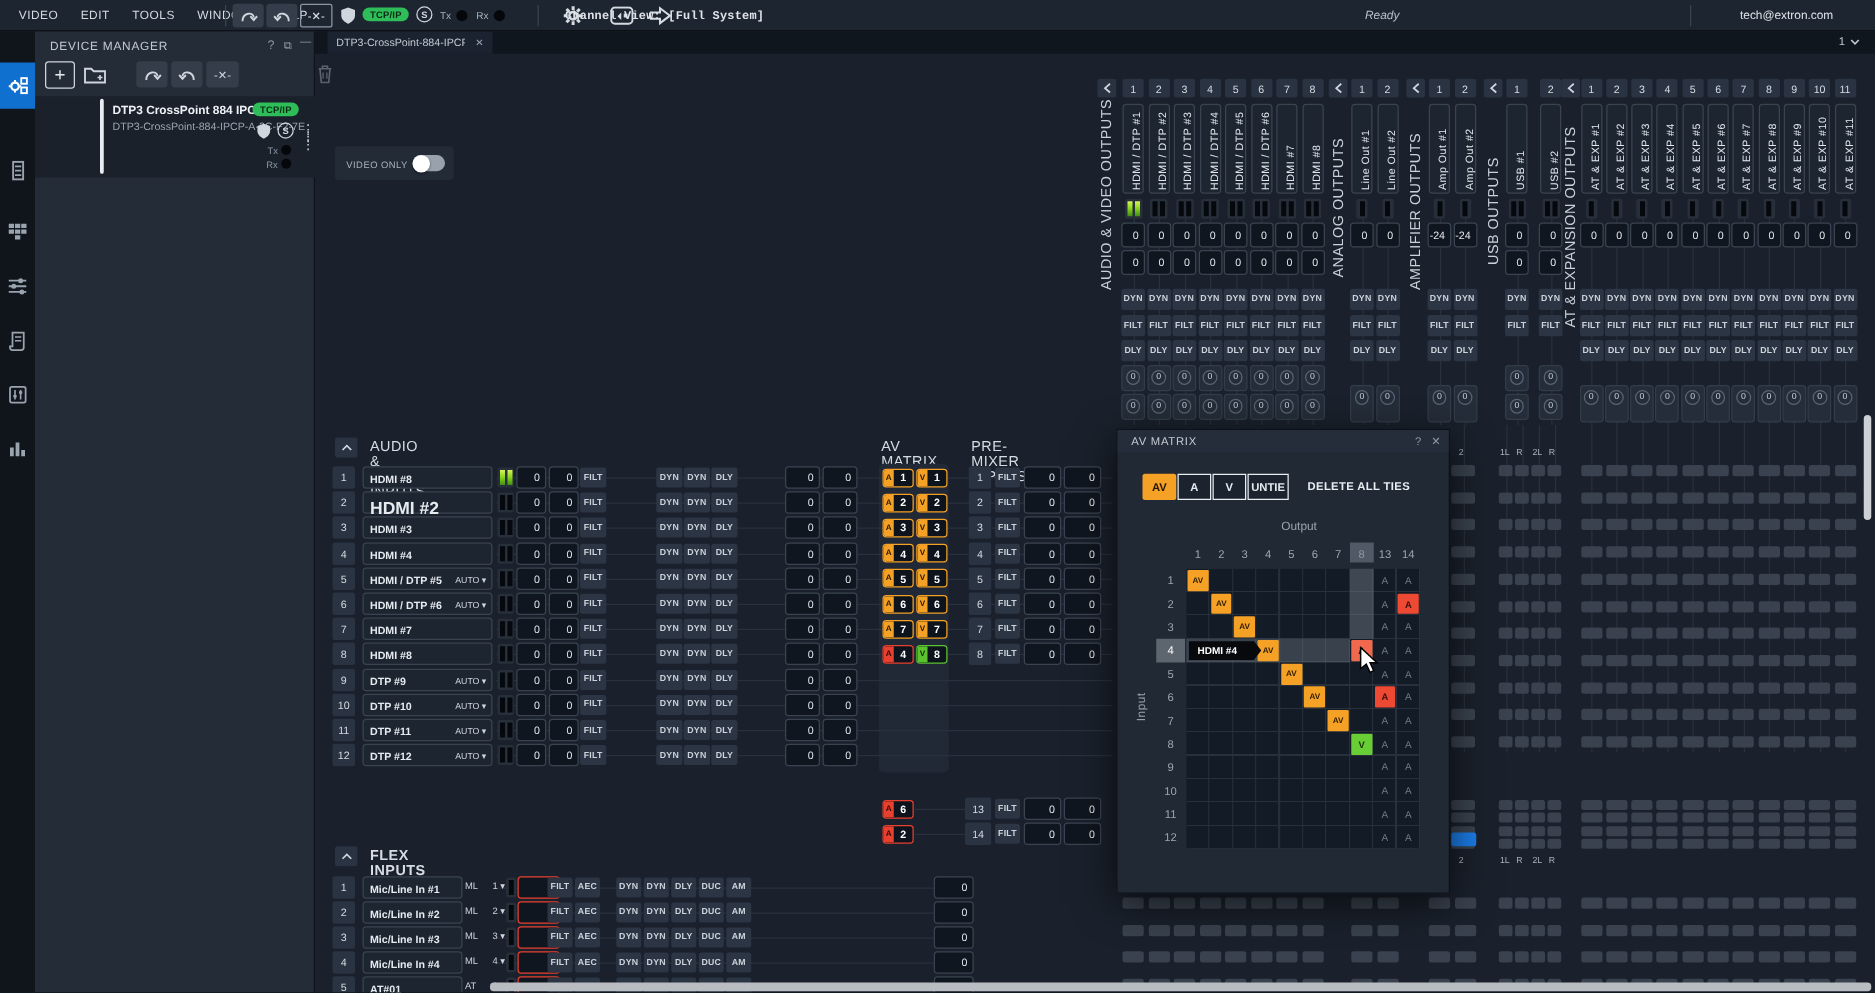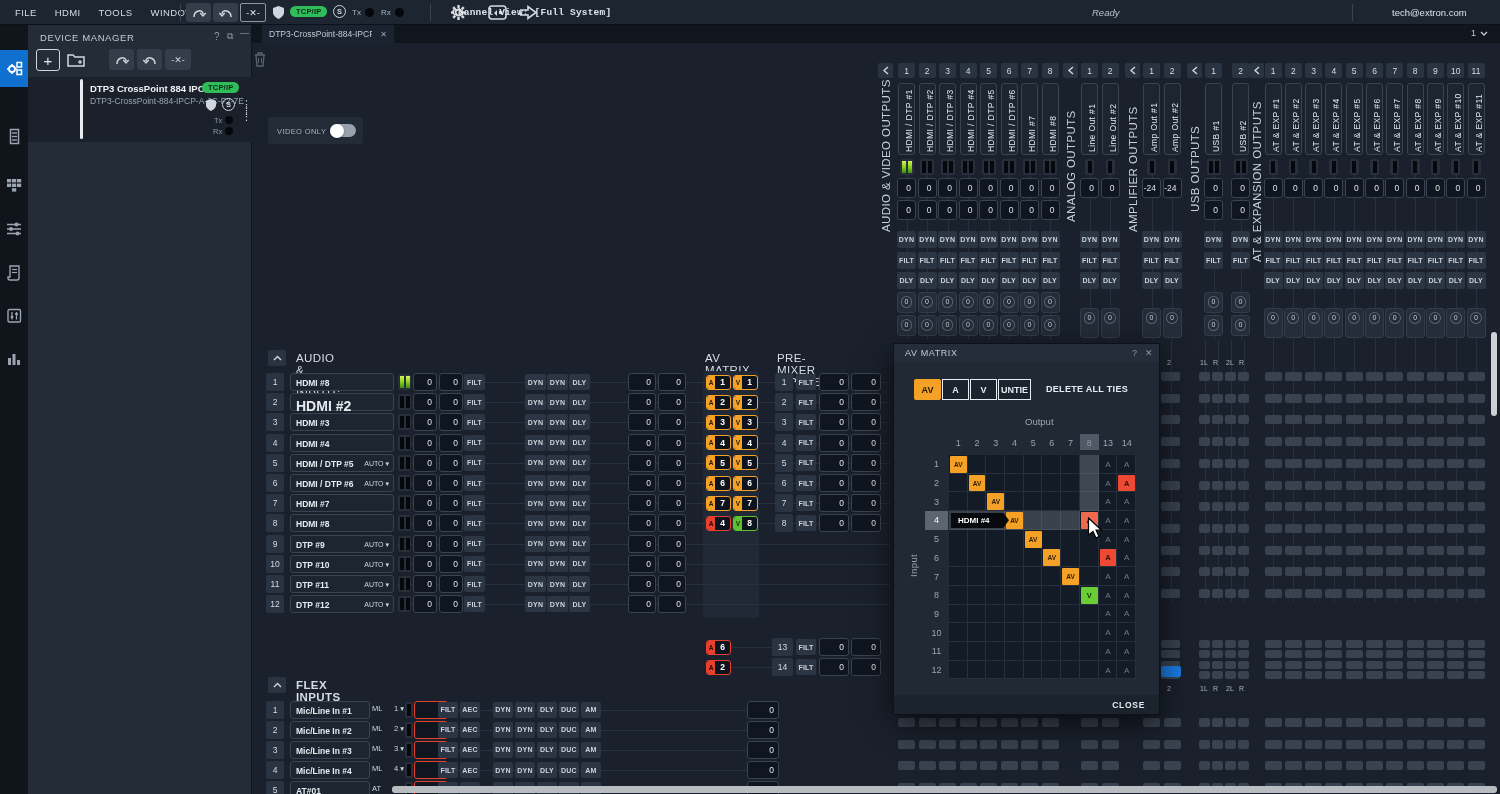--- a/index.html
+++ b/index.html
@@ -47,21 +47,21 @@
   .tie.hov{background:#f0694e;}
   .ahint{color:#6f7a87;font-size:8px;display:flex;align-items:center;justify-content:center;}
   .dimtxt{color:#9aa5b1;}
 </style>
 </head>
 <body>
 
 <div id="root">
 
   <div class="abs" id="menubar">
-    <div class="abs" id="menus" style="left:6px;top:0;"><span class="menu-item">FILE</span><span class="menu-item">HDMI</span><span class="menu-item">TOOLS</span><span class="menu-item">WINDOW</span><span class="menu-item">HELP</span></div>
+    <div class="abs" id="menus" style="left:6px;top:0;"><span class="menu-item">VIDEO</span><span class="menu-item">EDIT</span><span class="menu-item">TOOLS</span><span class="menu-item">WINDOW</span><span class="menu-item">HELP</span></div>
     <div class="abs sep" style="left:180px;top:4px;height:17px;"></div>
     <div class="abs tbtn" style="left:186px;top:3px;width:25px;height:19px;">
       <svg width="16" height="14" viewBox="0 0 16 14">
           <path d="M3 11 C3 4, 12 3, 12 8" fill="none" stroke="#cfd6de" stroke-width="1.5"></path>
           <path d="M9.3 7 L12 10 L14.7 7" fill="none" stroke="#cfd6de" stroke-width="1.5"></path>
         </svg>
     </div>
     <div class="abs tbtn" style="left:213px;top:3px;width:25px;height:19px;">
       <svg width="16" height="14" viewBox="0 0 16 14">
           <path d="M13 11 C13 4, 4 3, 4 8" fill="none" stroke="#cfd6de" stroke-width="1.5"></path>
@@ -1573,23 +1573,20 @@
         <div class="abs tie AV" style="left: 112px; top: 150px; width: 16.9px; height: 16.9px;">AV</div>
         <div class="abs tie AV" style="left: 130.7px; top: 168.7px; width: 16.9px; height: 16.9px;">AV</div>
         <div class="abs tie AV" style="left: 149.4px; top: 187.4px; width: 16.9px; height: 16.9px;">AV</div>
         <div class="abs tie AV" style="left: 168.1px; top: 206.1px; width: 16.9px; height: 16.9px;">AV</div>
         <div class="abs tie V" style="left: 186.8px; top: 224.8px; width: 16.9px; height: 16.9px;">V</div>
         <div class="abs tie A" style="left: 224.2px; top: 112.6px; width: 16.9px; height: 16.9px;">A</div>
         <div class="abs tie A hov" style="left: 186.8px; top: 150px; width: 16.9px; height: 16.9px;">A</div>
         <div class="abs tie A" style="left: 205.5px; top: 187.4px; width: 16.9px; height: 16.9px;">A</div>
         <div class="abs" style="left: 57px; top: 150.6px; width: 58px; height: 15.5px; background: rgb(7, 9, 12); color: rgb(255, 255, 255); font-size: 8px; font-weight: bold; line-height: 15.5px; padding-left: 7px; clip-path: polygon(0px 0px, calc(100% - 6px) 0px, 100% 50%, calc(100% - 6px) 100%, 0px 100%); z-index: 5;">HDMI #4</div>
       </div>
-    <div class="abs" style="left:0;top:351px;width:265px;height:19px;background:#1b232d;">
-      <span class="abs" style="right:14px;top:5px;color:#e3e8ee;font-size:8.5px;font-weight:bold;letter-spacing:.7px;">CLOSE</span>
-    </div>
   </div>
 
   <div class="abs" style="left:1491px;top:332px;width:6px;height:84px;background:#cdd0d4;border-radius:3px;z-index:70;"></div>
   <div class="abs" style="left:392px;top:786px;width:1105px;height:7px;background:#b9bdc2;border-radius:3px;z-index:70;"></div>
 
   <svg class="abs" style="left:1087px;top:517px;z-index:95;" width="17" height="23" viewBox="0 0 17 23">
     <path d="M1.5 1 L1.5 18 L6 14.4 L9 20.9 L12 19.5 L9.1 13.2 L14.6 13.2 Z" fill="#ffffff" stroke="#000000" stroke-width="1.2"></path>
   </svg>
 </div>
 

